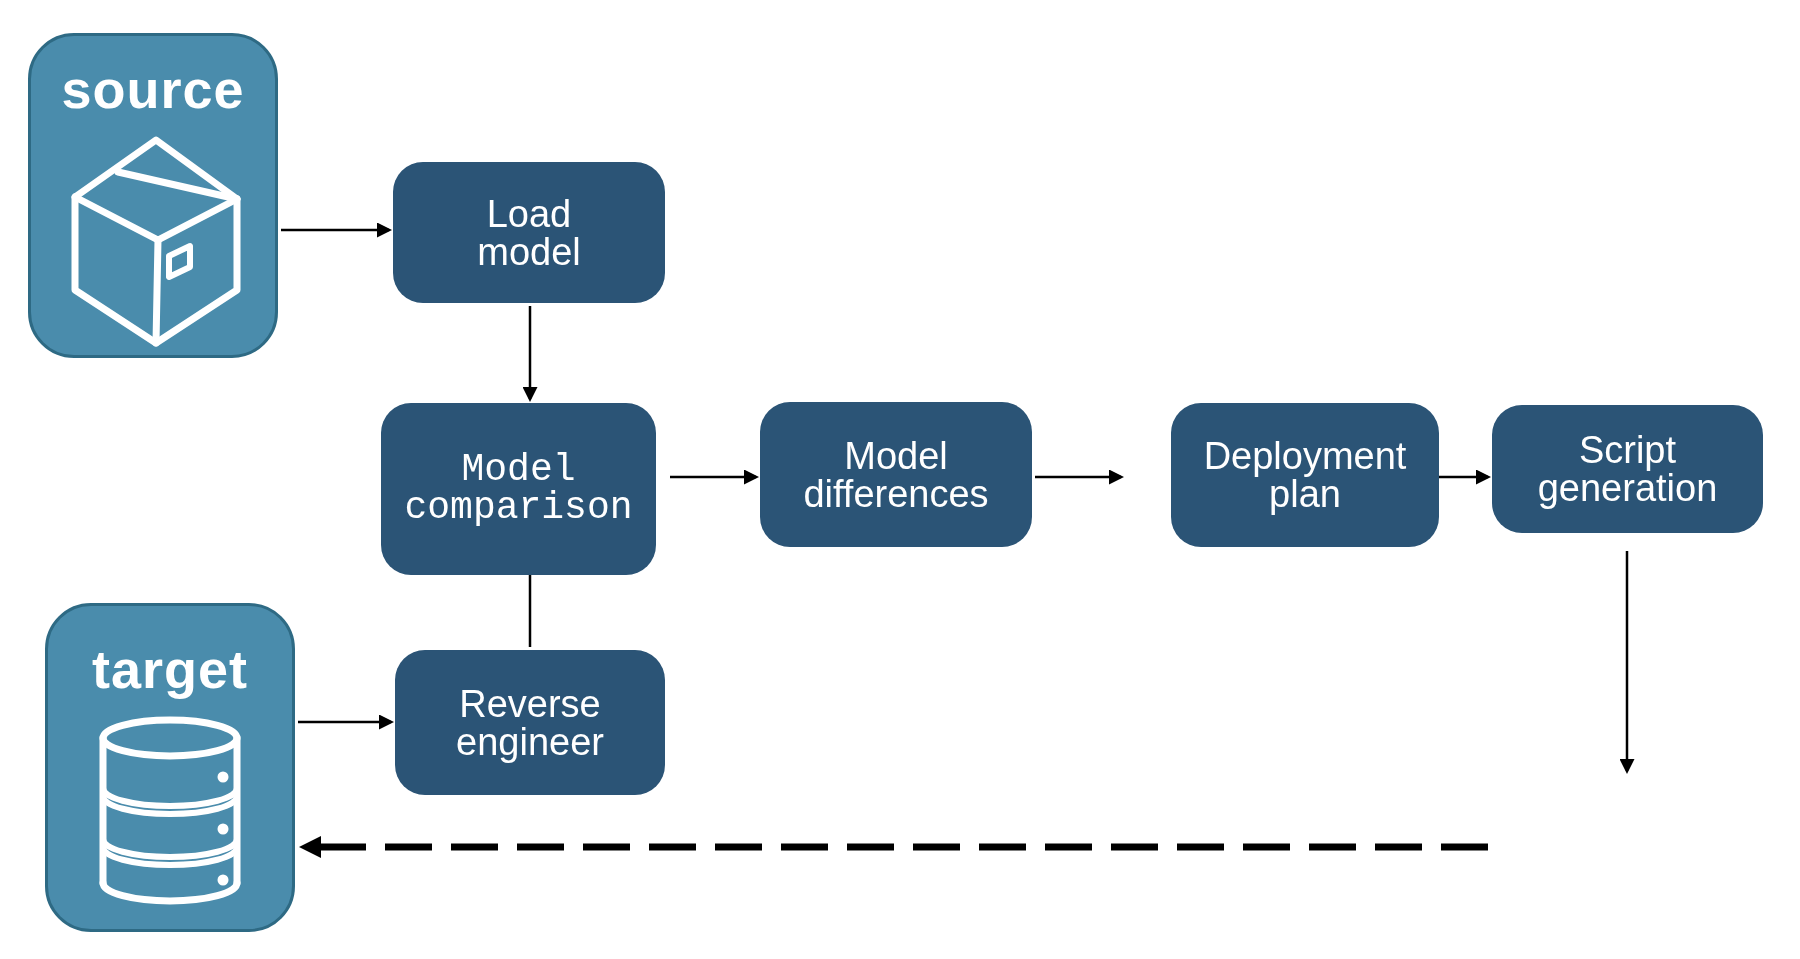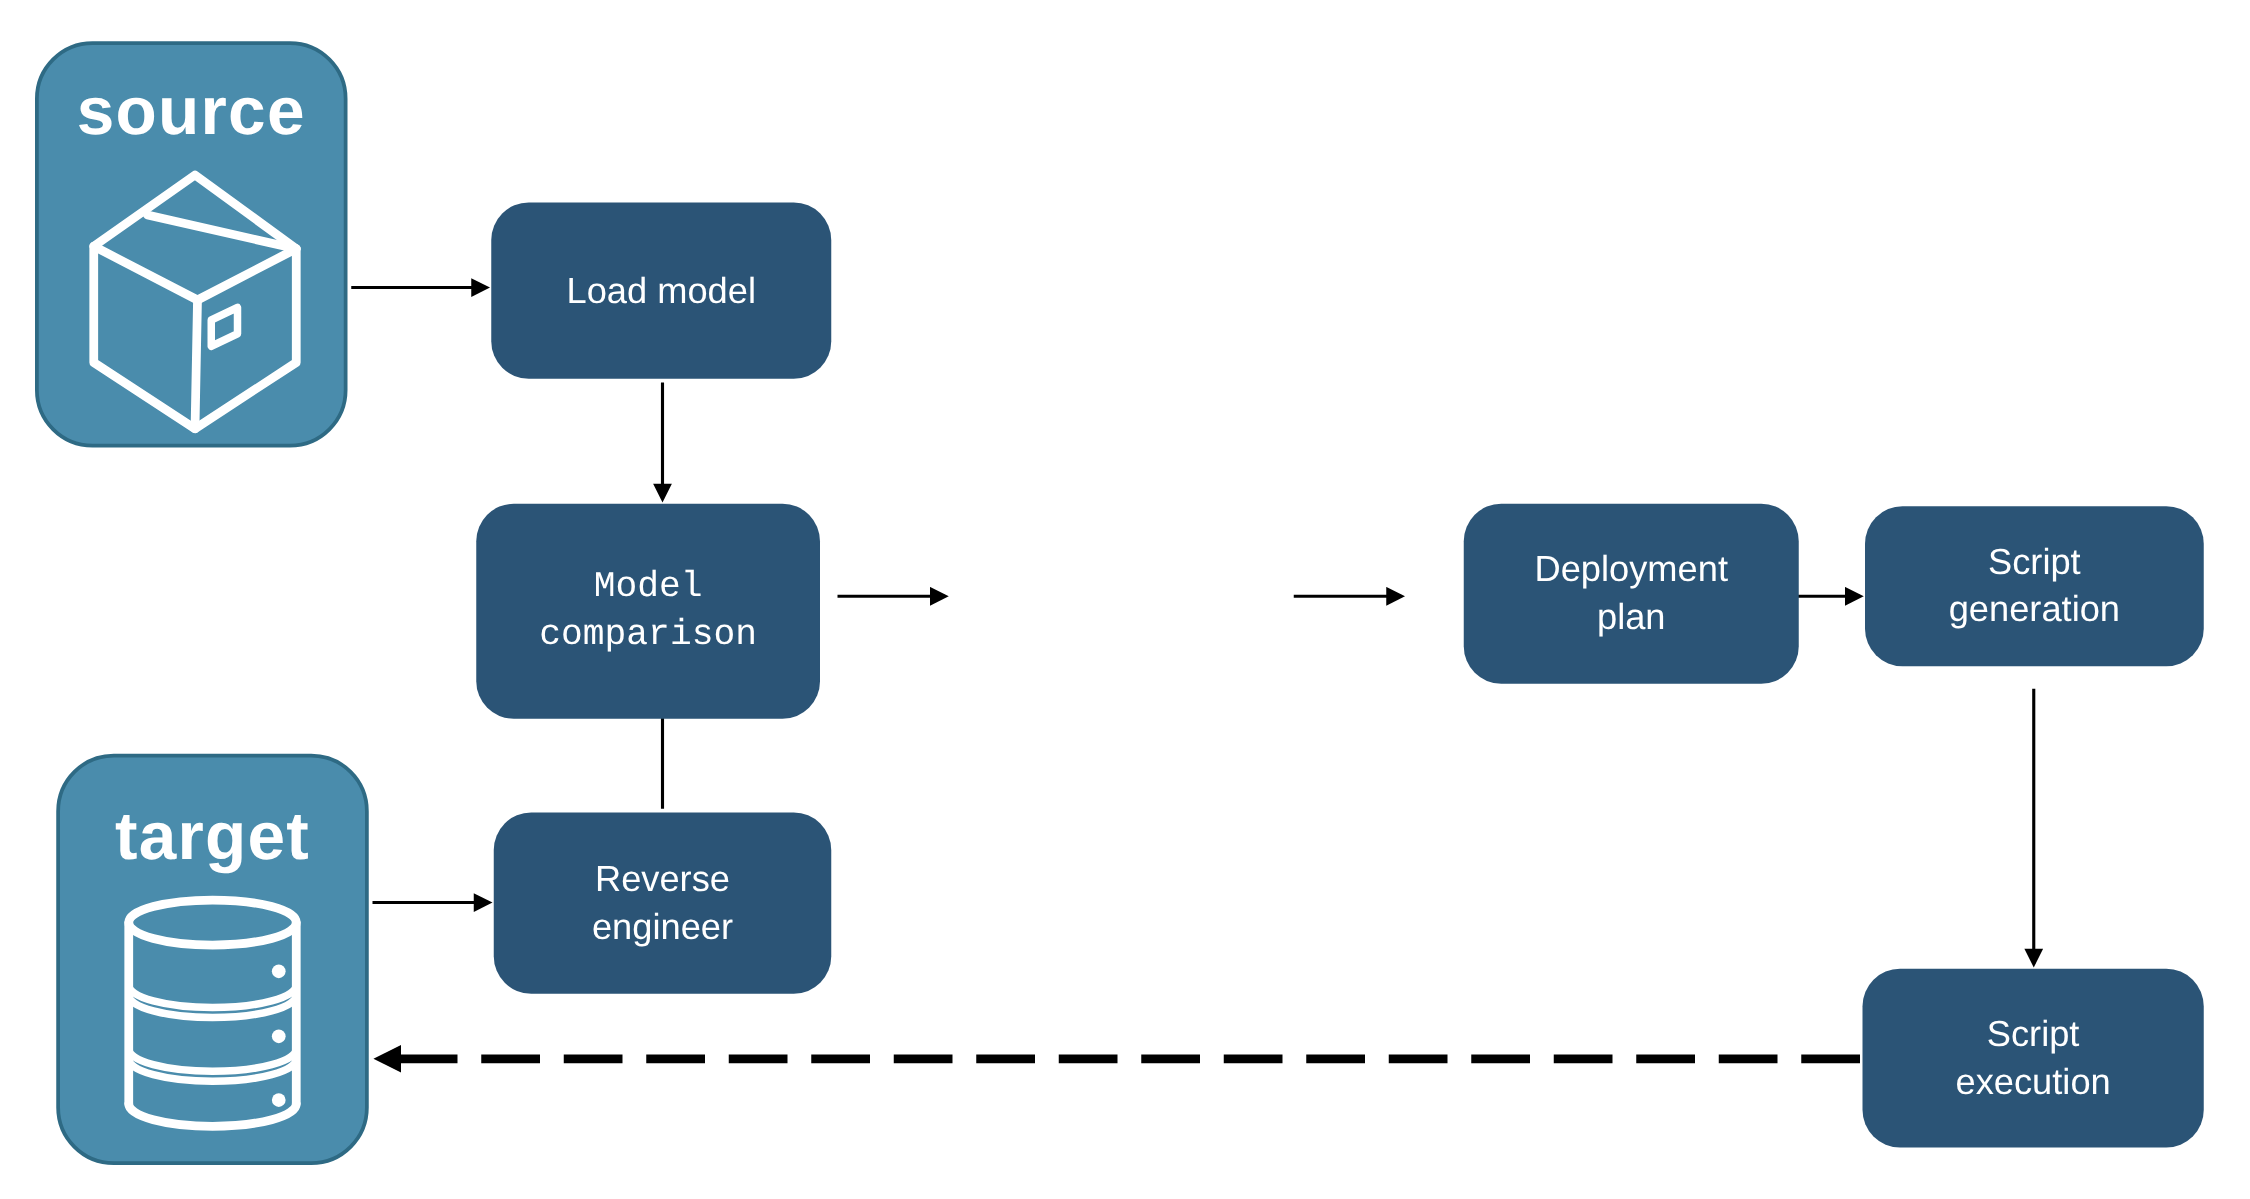--- a/index.html
+++ b/index.html
@@ -19,21 +19,21 @@
   .step {
     position: absolute;
     box-sizing: border-box;
     background: var(--step-fill, #2B5476);
     color: var(--step-text, #ffffff);
     border-radius: 30px;
     display: flex;
     align-items: center;
     justify-content: center;
     text-align: center;
-    font-size: 29px;
+    font-size: 38px;
     line-height: 38px;
     padding: 0 46px;
   }
   .store {
     position: absolute;
     box-sizing: border-box;
     background: var(--store-fill, #4A8CAC);
     border: 3px solid var(--store-border, #2E6A84);
     border-radius: 46px;
     color: var(--store-text, #ffffff);
@@ -110,18 +110,18 @@
       <path d="M7,123 A67,18 0 0 0 141,123" stroke-width="6"></path>
       <path d="M7,131 A67,18 0 0 0 141,131" stroke-width="6"></path>
       <circle cx="127" cy="61" r="5.5" fill="#ffffff" stroke="none"></circle>
       <circle cx="127" cy="113" r="5.5" fill="#ffffff" stroke="none"></circle>
       <circle cx="127" cy="164" r="5.5" fill="#ffffff" stroke="none"></circle>
     </svg>
   </div>
 
   <div class="step" id="node-load-model">Load model</div>
   <div class="step" id="node-model-comparison">Model comparison</div>
+  <div class="step" id="node-model-differences">Model differences</div>
   <div class="step" id="node-deployment-plan">Deployment plan</div>
   <div class="step" id="node-script-generation">Script generation</div>
   <div class="step" id="node-reverse-engineer">Reverse engineer</div>
-  <div class="step" id="node-script-execution">Script execution</div>
 
 </div>
 
 </body></html>

